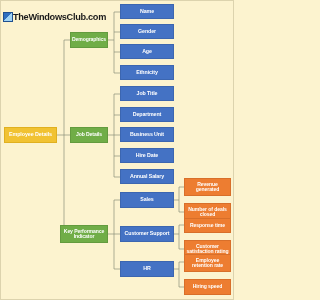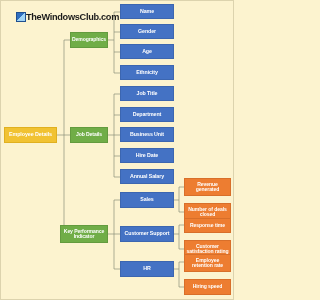--- a/index.html
+++ b/index.html
@@ -45,21 +45,21 @@
   .leaf-orange{
     background:#ed7d31;
     border:1px solid #d86f2a;
     font-size:5.1px;
     font-weight:bold;
   }
   .node span{display:block;padding:0 1px;}
 
   
   #logo-bar{
-    position:absolute;left:16px;top:12px;
+    position:absolute;left:3px;top:12px;
     display:flex;align-items:flex-start;gap:0;
   }
   #logo-mark{
     width:8px;height:8px;
     background:linear-gradient(135deg,#2f6fc0 0%,#2f6fc0 48%,#9fd3f5 48%,#9fd3f5 100%);
     border:0.5px solid #1f4f8f;
     display:block;
     flex:0 0 auto;
   }
   #logo-text{

